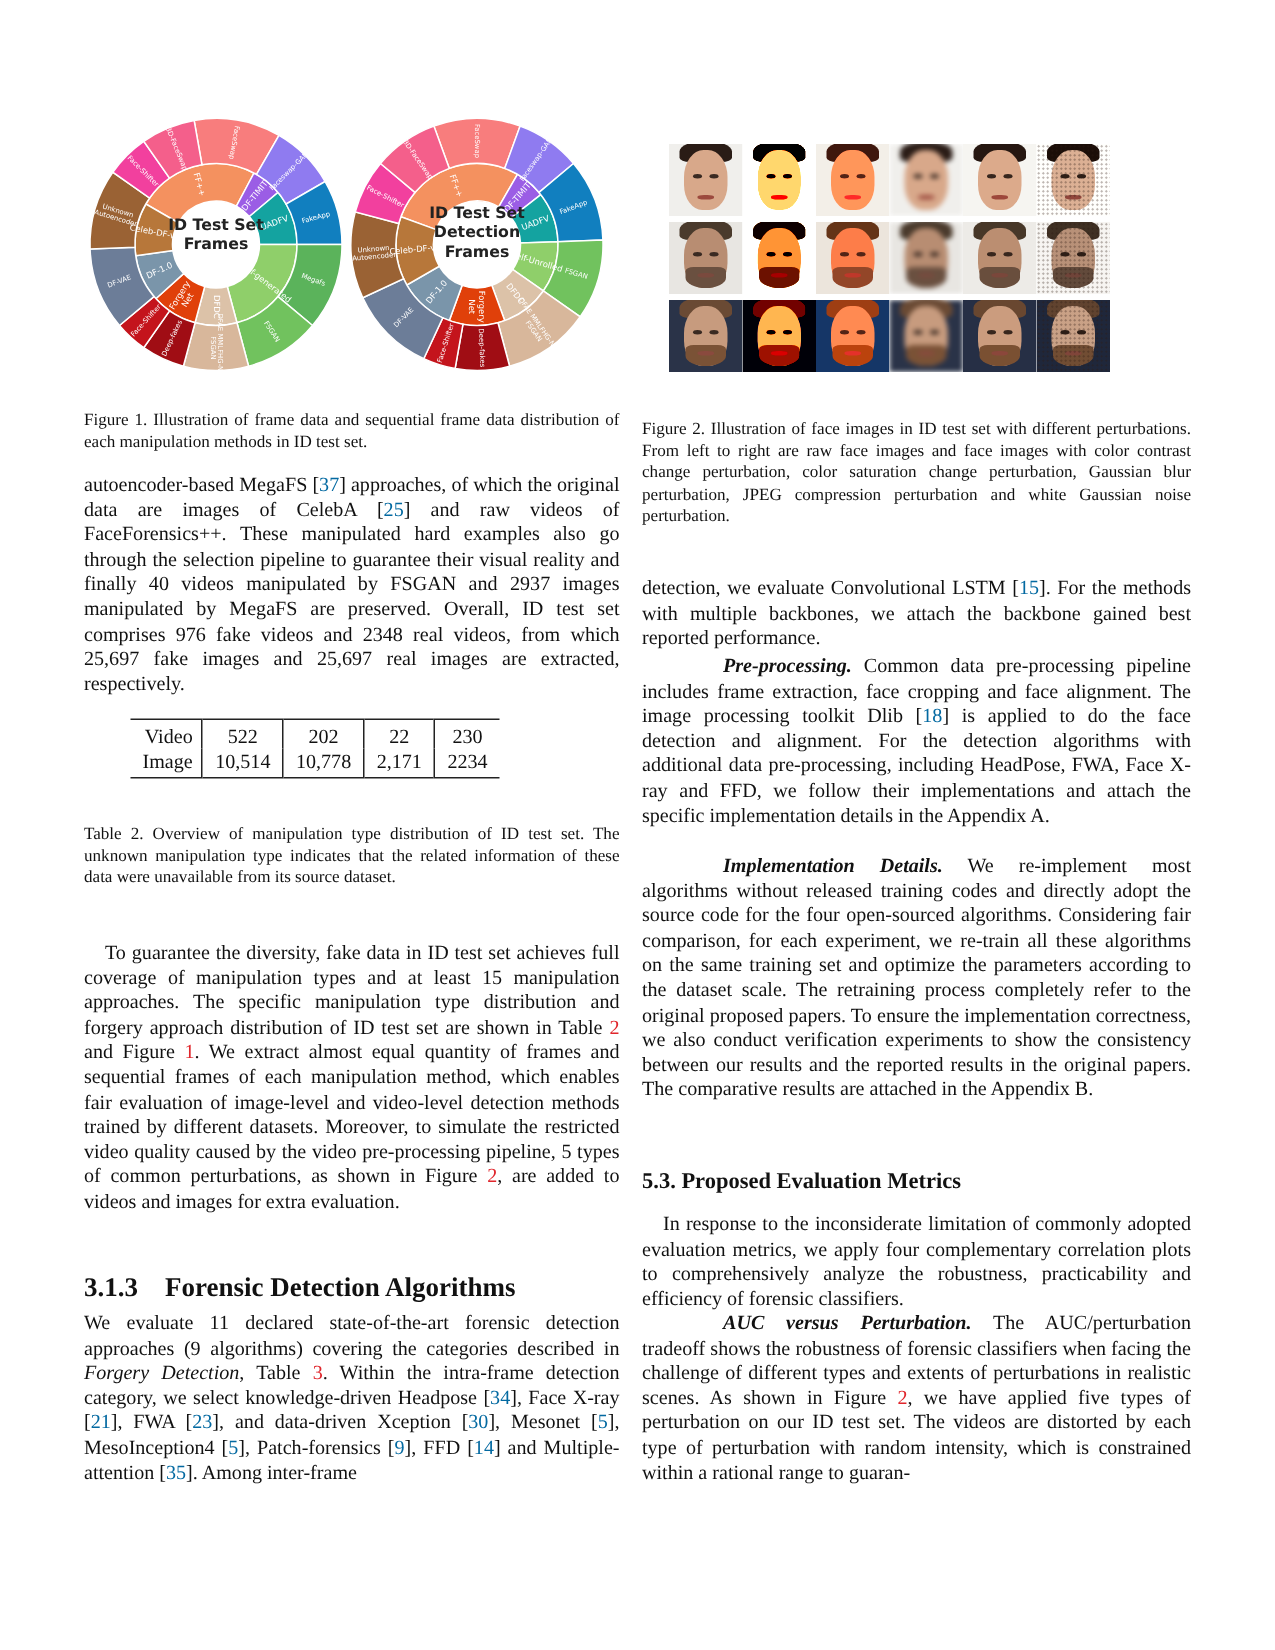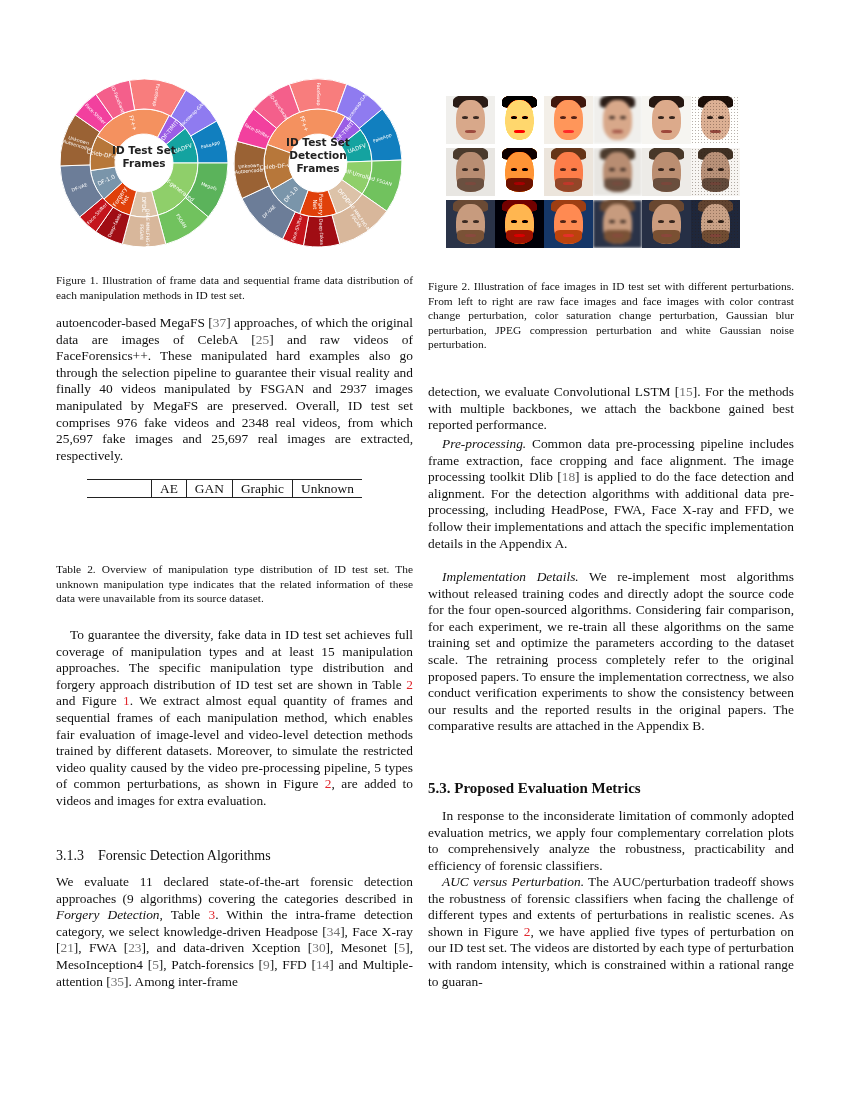--- a/index.html
+++ b/index.html
@@ -5,25 +5,25 @@
   html, body { margin:0; padding:0; background:#ffffff; }
   body { width:850px; height:1100px; position:relative; overflow:hidden;
          font-family:"Liberation Serif","DejaVu Serif",serif; color:#111; }
   .abs { position:absolute; }
   .col-left { left:56px; width:357px; }
   .col-right { left:428px; width:366px; }
   .txt { font-size:13.4px; line-height:16.6px; text-align:justify; hyphens:manual; }
   .txt p { margin:0; }
   .indent { text-indent:14px; }
   .caption { font-size:11.4px; line-height:14.6px; text-align:justify; }
-  .cite-g { color:#737373; }
+  .cite-g { color:#0369a1; }
   .cite-r { color:#e0262c; }
-  .h-sub { font-size:14px; font-weight:normal; }
+  .h-sub { font-size:18px; font-weight:bold; }
   .h-sec { font-size:15px; font-weight:bold; }
-  .runin { font-weight:normal; font-style:italic; }
+  .runin { font-weight:bold; font-style:italic;margin-left:40px; }
   table.t2 { border-collapse:collapse; font-size:13.4px; line-height:15px; }
   table.t2 td, table.t2 th { padding:1px 8px; text-align:center; font-weight:normal; }
   table.t2 .rowhead { text-align:right; padding-right:6px; }
   table.t2 .vl { border-left:1px solid #222; }
   .face-grid { display:grid; grid-template-columns:repeat(6, 49px); grid-template-rows:repeat(3, 48px);
                column-gap:0px; row-gap:4px; }
   .face { width:49px; height:48px; position:relative; overflow:hidden; }
   .face .head { position:absolute; left:10px; top:4px; width:29px; height:40px; border-radius:45% 45% 42% 42%; }
   .face .eye { position:absolute; width:6px; height:3px; border-radius:50%; background:#3a2a22; top:20px; }
   .face .mouth { position:absolute; left:19px; top:34px; width:11px; height:3px; border-radius:40%; }
@@ -309,31 +309,38 @@
   </div>
 <div class="abs col-right caption" style="top:279px;">Figure 2.  Illustration of face images in ID test set with different perturbations. From left to right are raw face images and face images with color contrast change perturbation, color saturation change perturbation, Gaussian blur perturbation, JPEG compression perturbation and white Gaussian noise perturbation.</div>
 
 <div class="abs col-left txt" style="top:315px;">
   <p><span>autoencoder-based MegaFS [</span><span class="cite-g">37</span><span>] approaches, of which the original data are images of CelebA [</span><span class="cite-g">25</span><span>] and raw videos of FaceForensics++.  These manipulated hard examples also go through the selection pipeline to guarantee their visual reality and finally 40 videos manipulated by FSGAN and 2937 images manipulated by MegaFS are preserved. Overall, ID test set comprises 976 fake videos and 2348 real videos, from which 25,697 fake images and 25,697 real images are extracted, respectively.</span></p>
 </div>
 
 <div class="abs" style="left:87px; top:479px;">
   <table class="t2" style="border-top:1px solid #222; border-bottom:1px solid #222;">
     <tbody>
-        <tr style="border-bottom:1px solid #222;">
-      <th class="rowhead" style="width:50px;"></th>
-      <th class="vl">AE</th>
-      <th class="vl">GAN</th>
-      <th class="vl">Graphic</th>
-      <th class="vl">Unknown</th>
+    <tr>
+      <td class="rowhead" style="padding-top:3px;">Video</td>
+      <td class="vl" style="padding-top:3px;">522</td>
+      <td class="vl" style="padding-top:3px;">202</td>
+      <td class="vl" style="padding-top:3px;">22</td>
+      <td class="vl" style="padding-top:3px;">230</td>
+    </tr>
+    <tr>
+      <td class="rowhead" style="padding-bottom:3px;">Image</td>
+      <td class="vl" style="padding-bottom:3px;">10,514</td>
+      <td class="vl" style="padding-bottom:3px;">10,778</td>
+      <td class="vl" style="padding-bottom:3px;">2,171</td>
+      <td class="vl" style="padding-bottom:3px;">2234</td>
     </tr>
   </tbody>
     </table>
 </div>
-<div class="abs col-left caption" style="top:562px;">Table 2. Overview of manipulation type distribution of ID test set. The unknown manipulation type indicates that the related information of these data were unavailable from its source dataset.</div>
+<div class="abs col-left caption" style="top:549px;">Table 2. Overview of manipulation type distribution of ID test set. The unknown manipulation type indicates that the related information of these data were unavailable from its source dataset.</div>
 
 <div class="abs col-left txt" style="top:627px;">
   <p class="indent"><span>To guarantee the diversity, fake data in ID test set achieves full coverage of manipulation types and at least 15 manipulation approaches.  The specific manipulation type distribution and forgery approach distribution of ID test set are shown in Table </span><span class="cite-r">2</span><span> and Figure </span><span class="cite-r">1</span><span>. We extract almost equal quantity of frames and sequential frames of each manipulation method, which enables fair evaluation of image-level and video-level detection methods trained by different datasets.  Moreover, to simulate the restricted video quality caused by the video pre-processing pipeline, 5 types of common perturbations, as shown in Figure </span><span class="cite-r">2</span><span>, are added to videos and images for extra evaluation.</span></p>
 </div>
 
 <div class="abs col-left h-sub" style="top:848px; white-space:pre;">3.1.3    Forensic Detection Algorithms</div>
 
 <div class="abs col-left txt" style="top:874px;">
   <p><span>We evaluate 11 declared state-of-the-art forensic detection approaches (9 algorithms) covering the categories described in </span><i>Forgery Detection</i><span>, Table </span><span class="cite-r">3</span><span>. Within the intra-frame detection category, we select knowledge-driven Headpose [</span><span class="cite-g">34</span><span>], Face X-ray [</span><span class="cite-g">21</span><span>], FWA [</span><span class="cite-g">23</span><span>], and data-driven Xception [</span><span class="cite-g">30</span><span>], Mesonet [</span><span class="cite-g">5</span><span>], MesoInception4 [</span><span class="cite-g">5</span><span>], Patch-forensics [</span><span class="cite-g">9</span><span>], FFD [</span><span class="cite-g">14</span><span>] and Multiple-attention [</span><span class="cite-g">35</span><span>].  Among inter-frame</span></p>
 </div>

